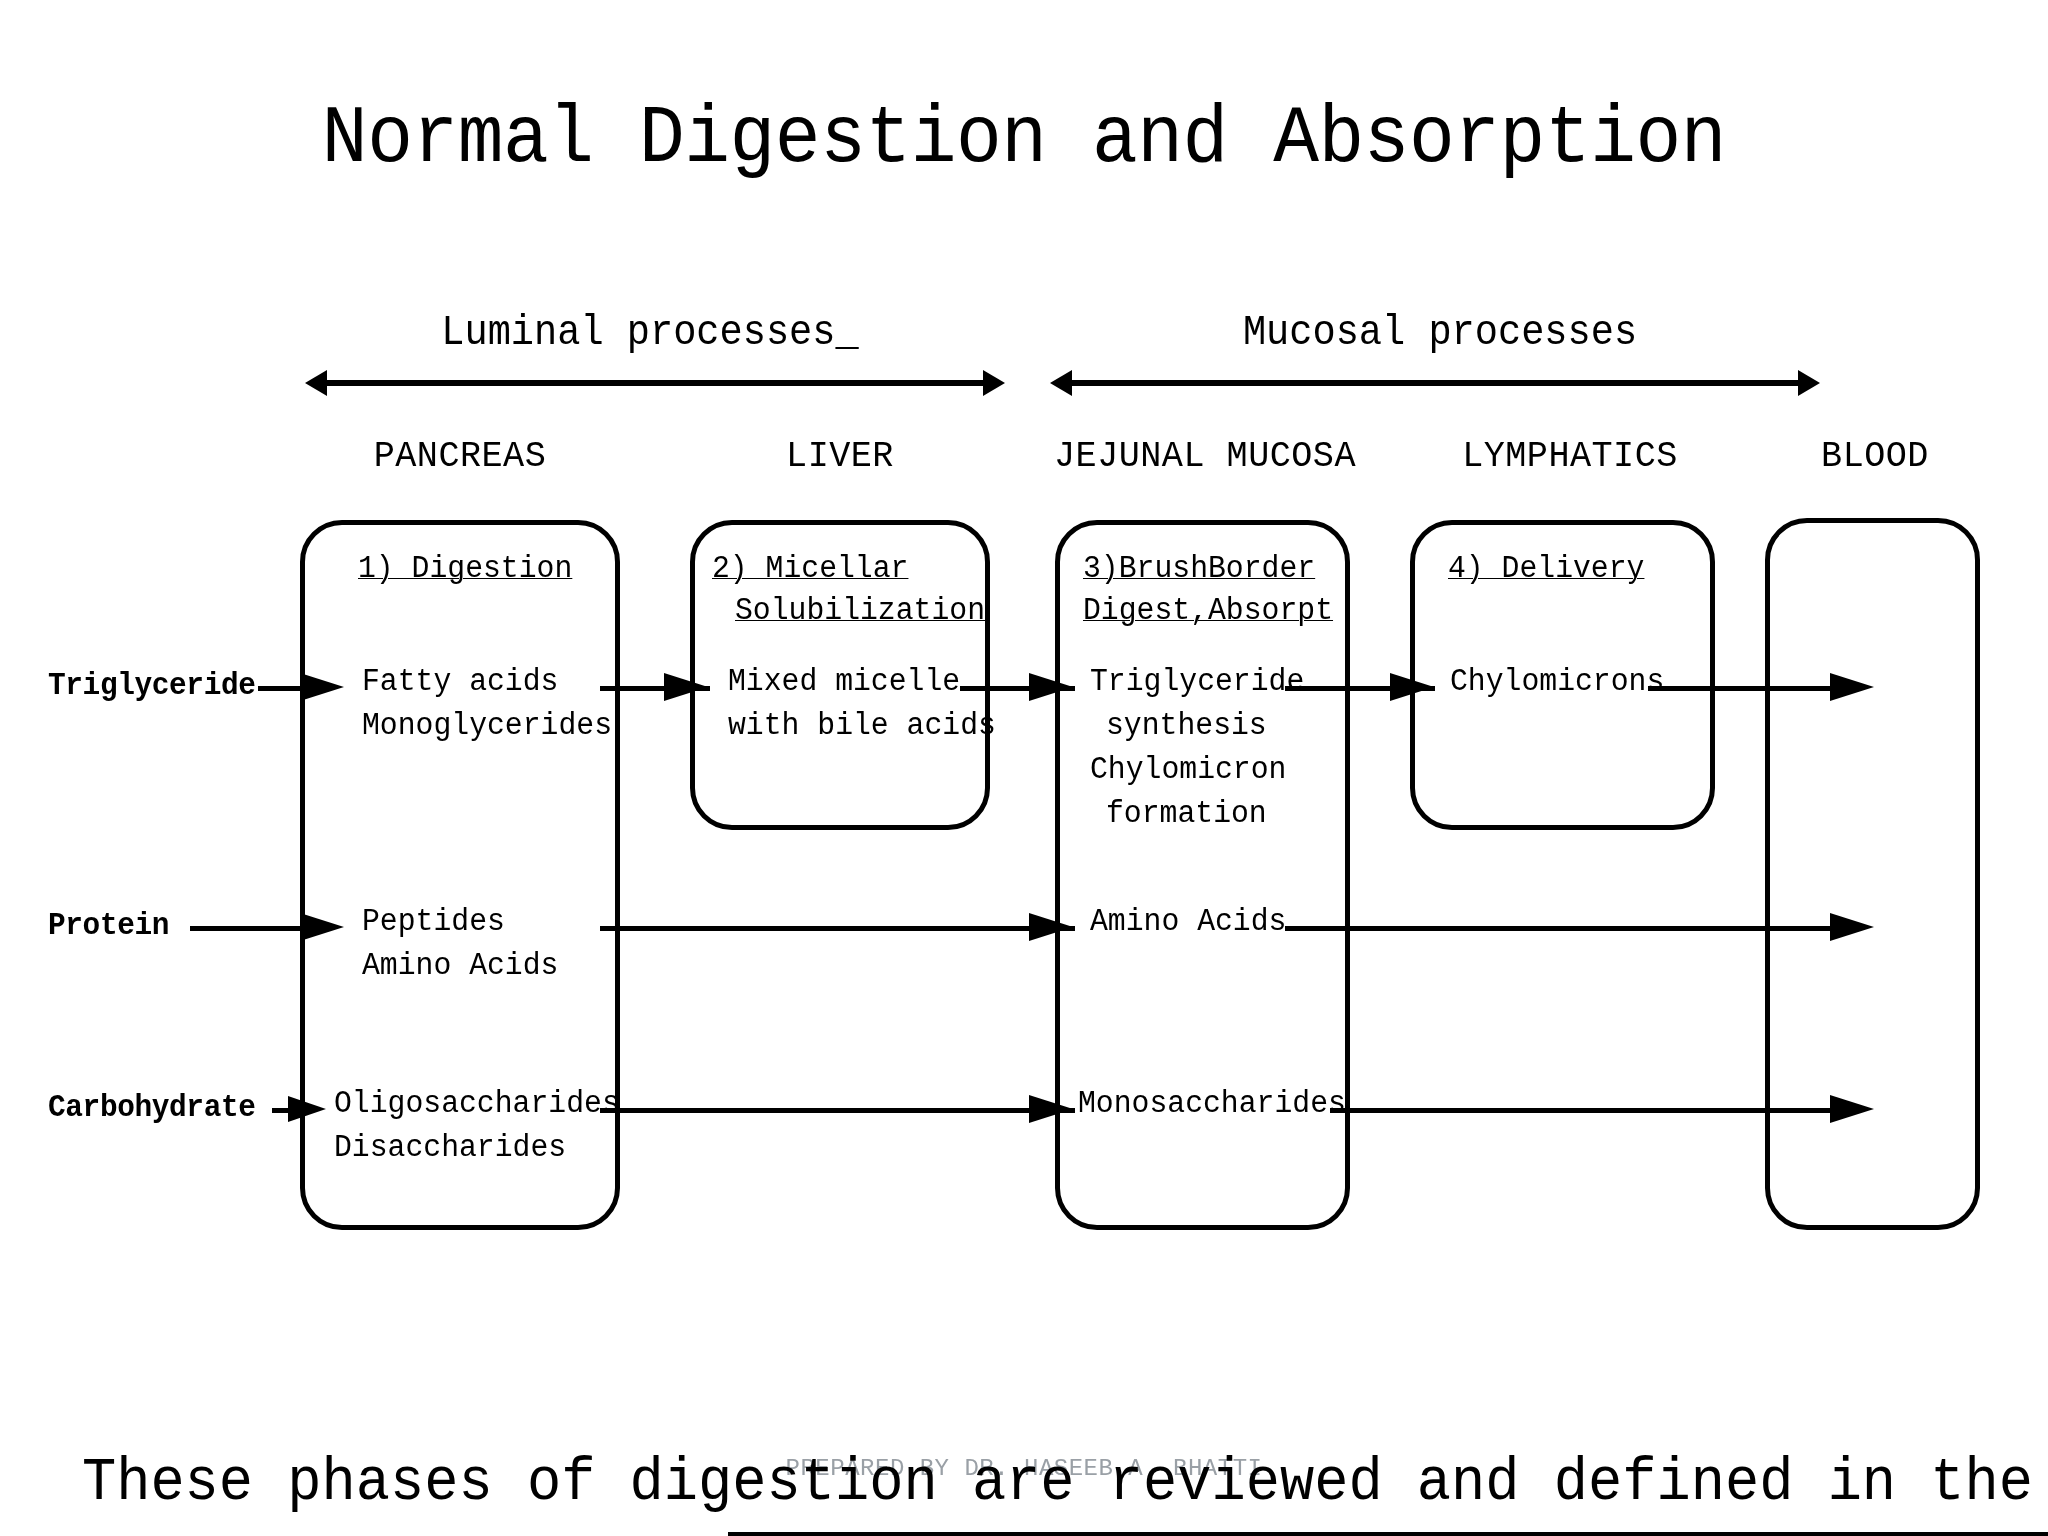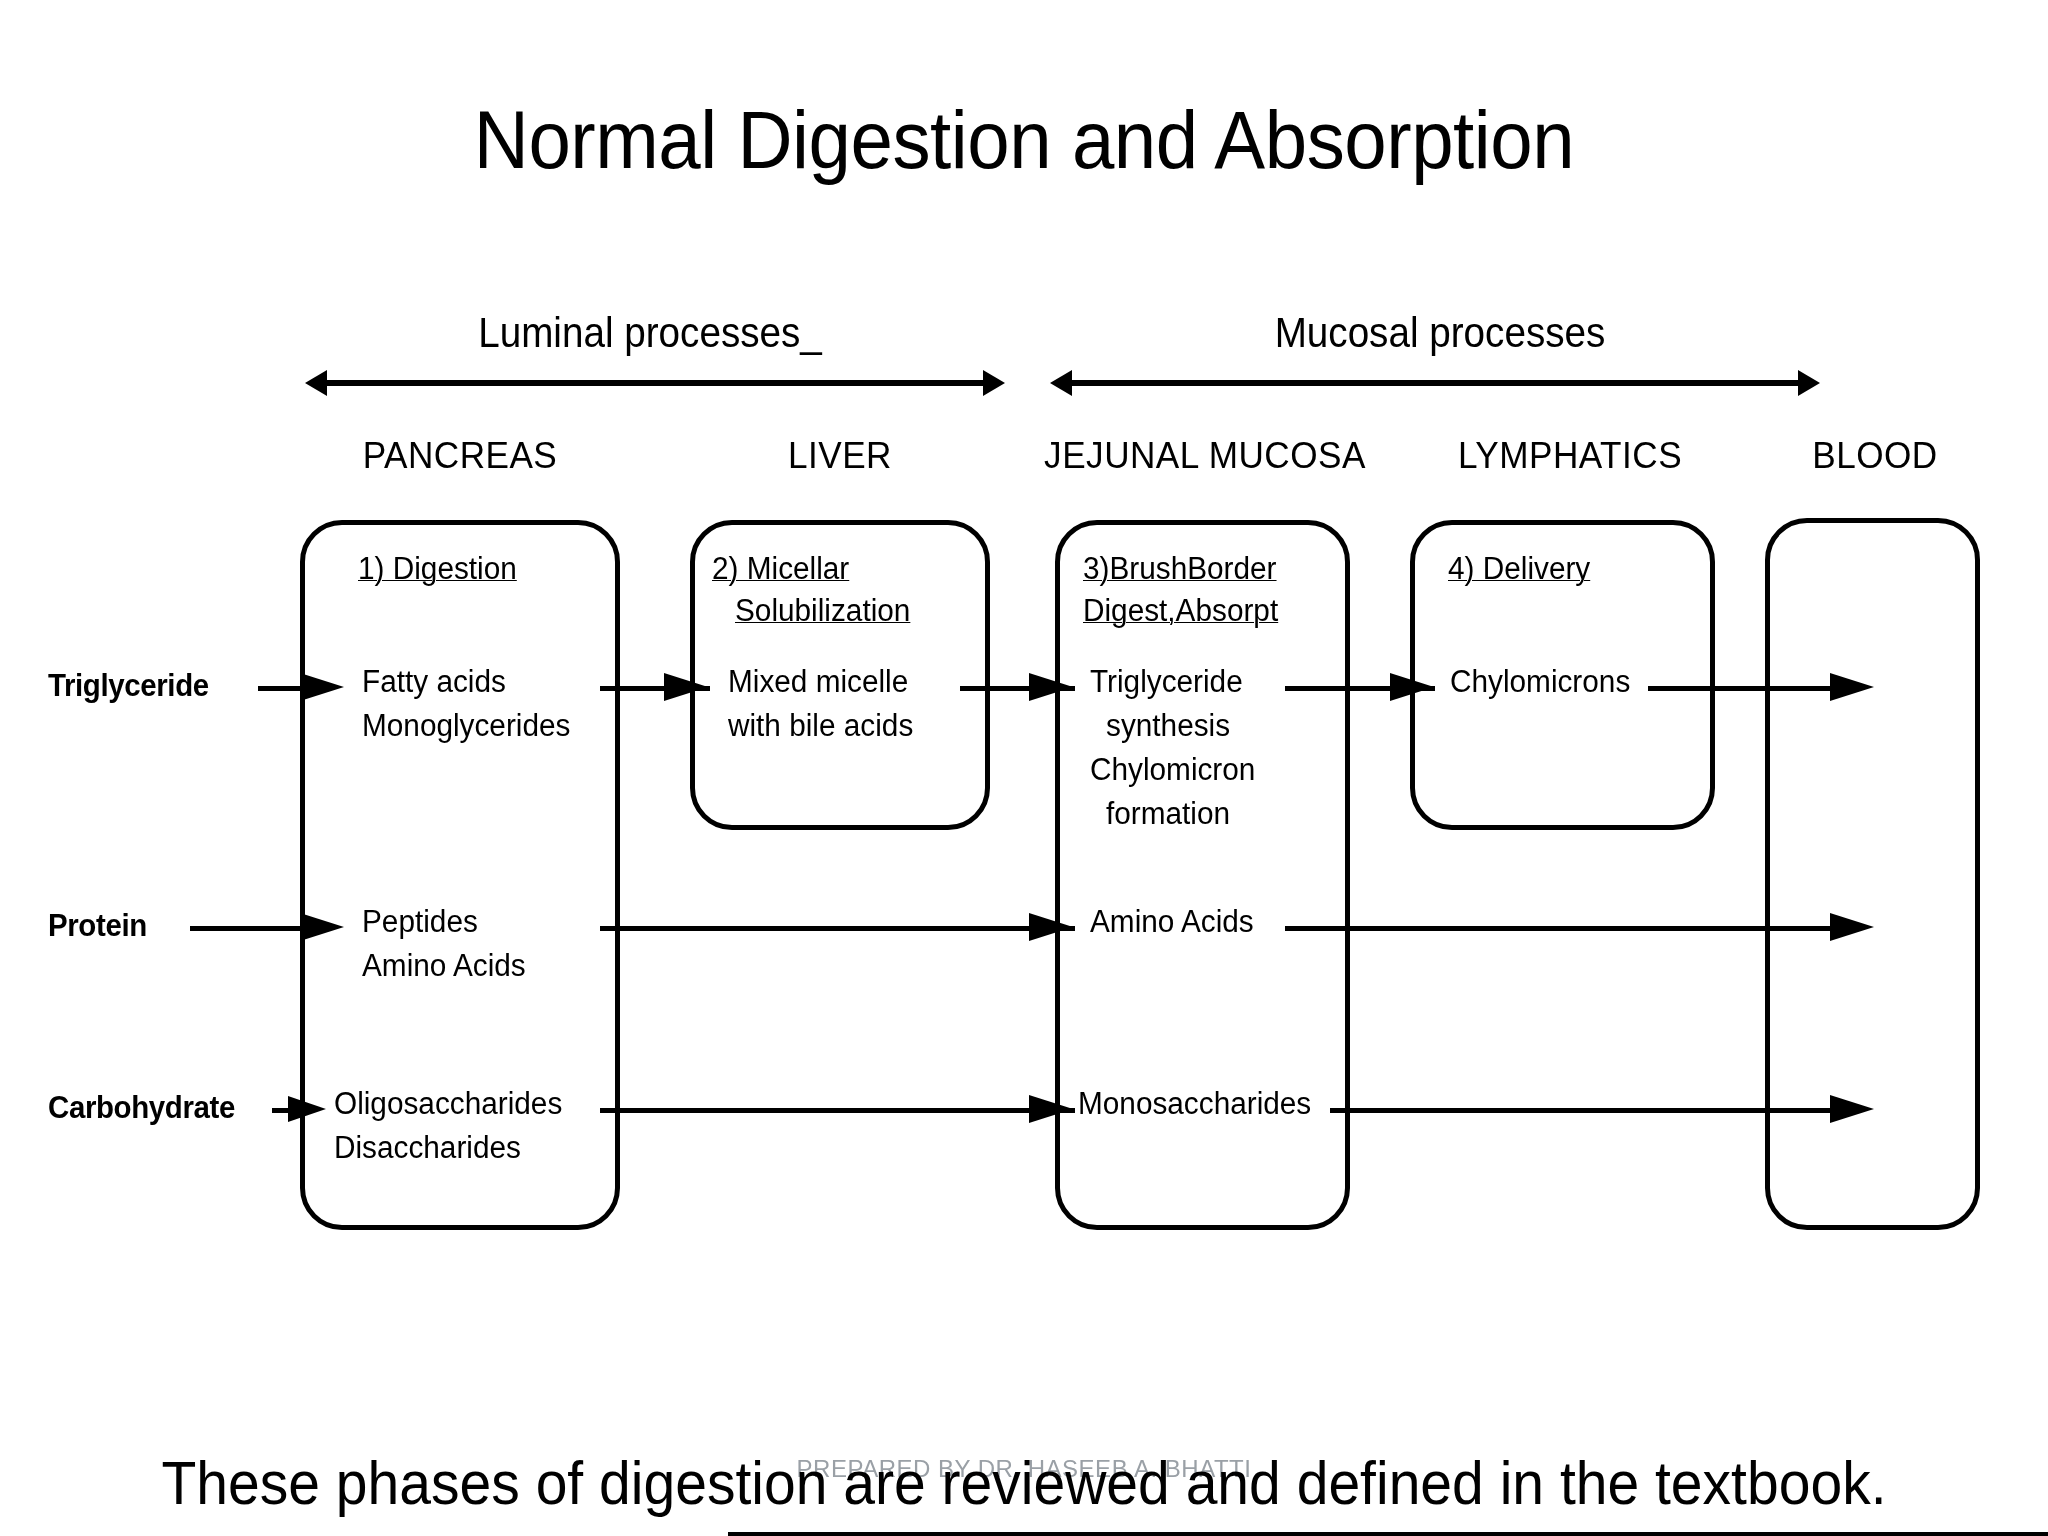--- a/index.html
+++ b/index.html
@@ -5,21 +5,21 @@
   html, body {
     margin: 0;
     padding: 0;
     background: #ffffff;
   }
   #page {
     position: relative;
     width: 2048px;
     height: 1536px;
     background: #ffffff;
-    font-family: Liberation Sans, sans-serif;
+    font-family: Liberation Mono, monospace;
     color: #000000;
     overflow: hidden;
   }
   .abs { position: absolute; }
 
   
   #title {
     left: 0;
     top: 96px;
     width: 2048px;

